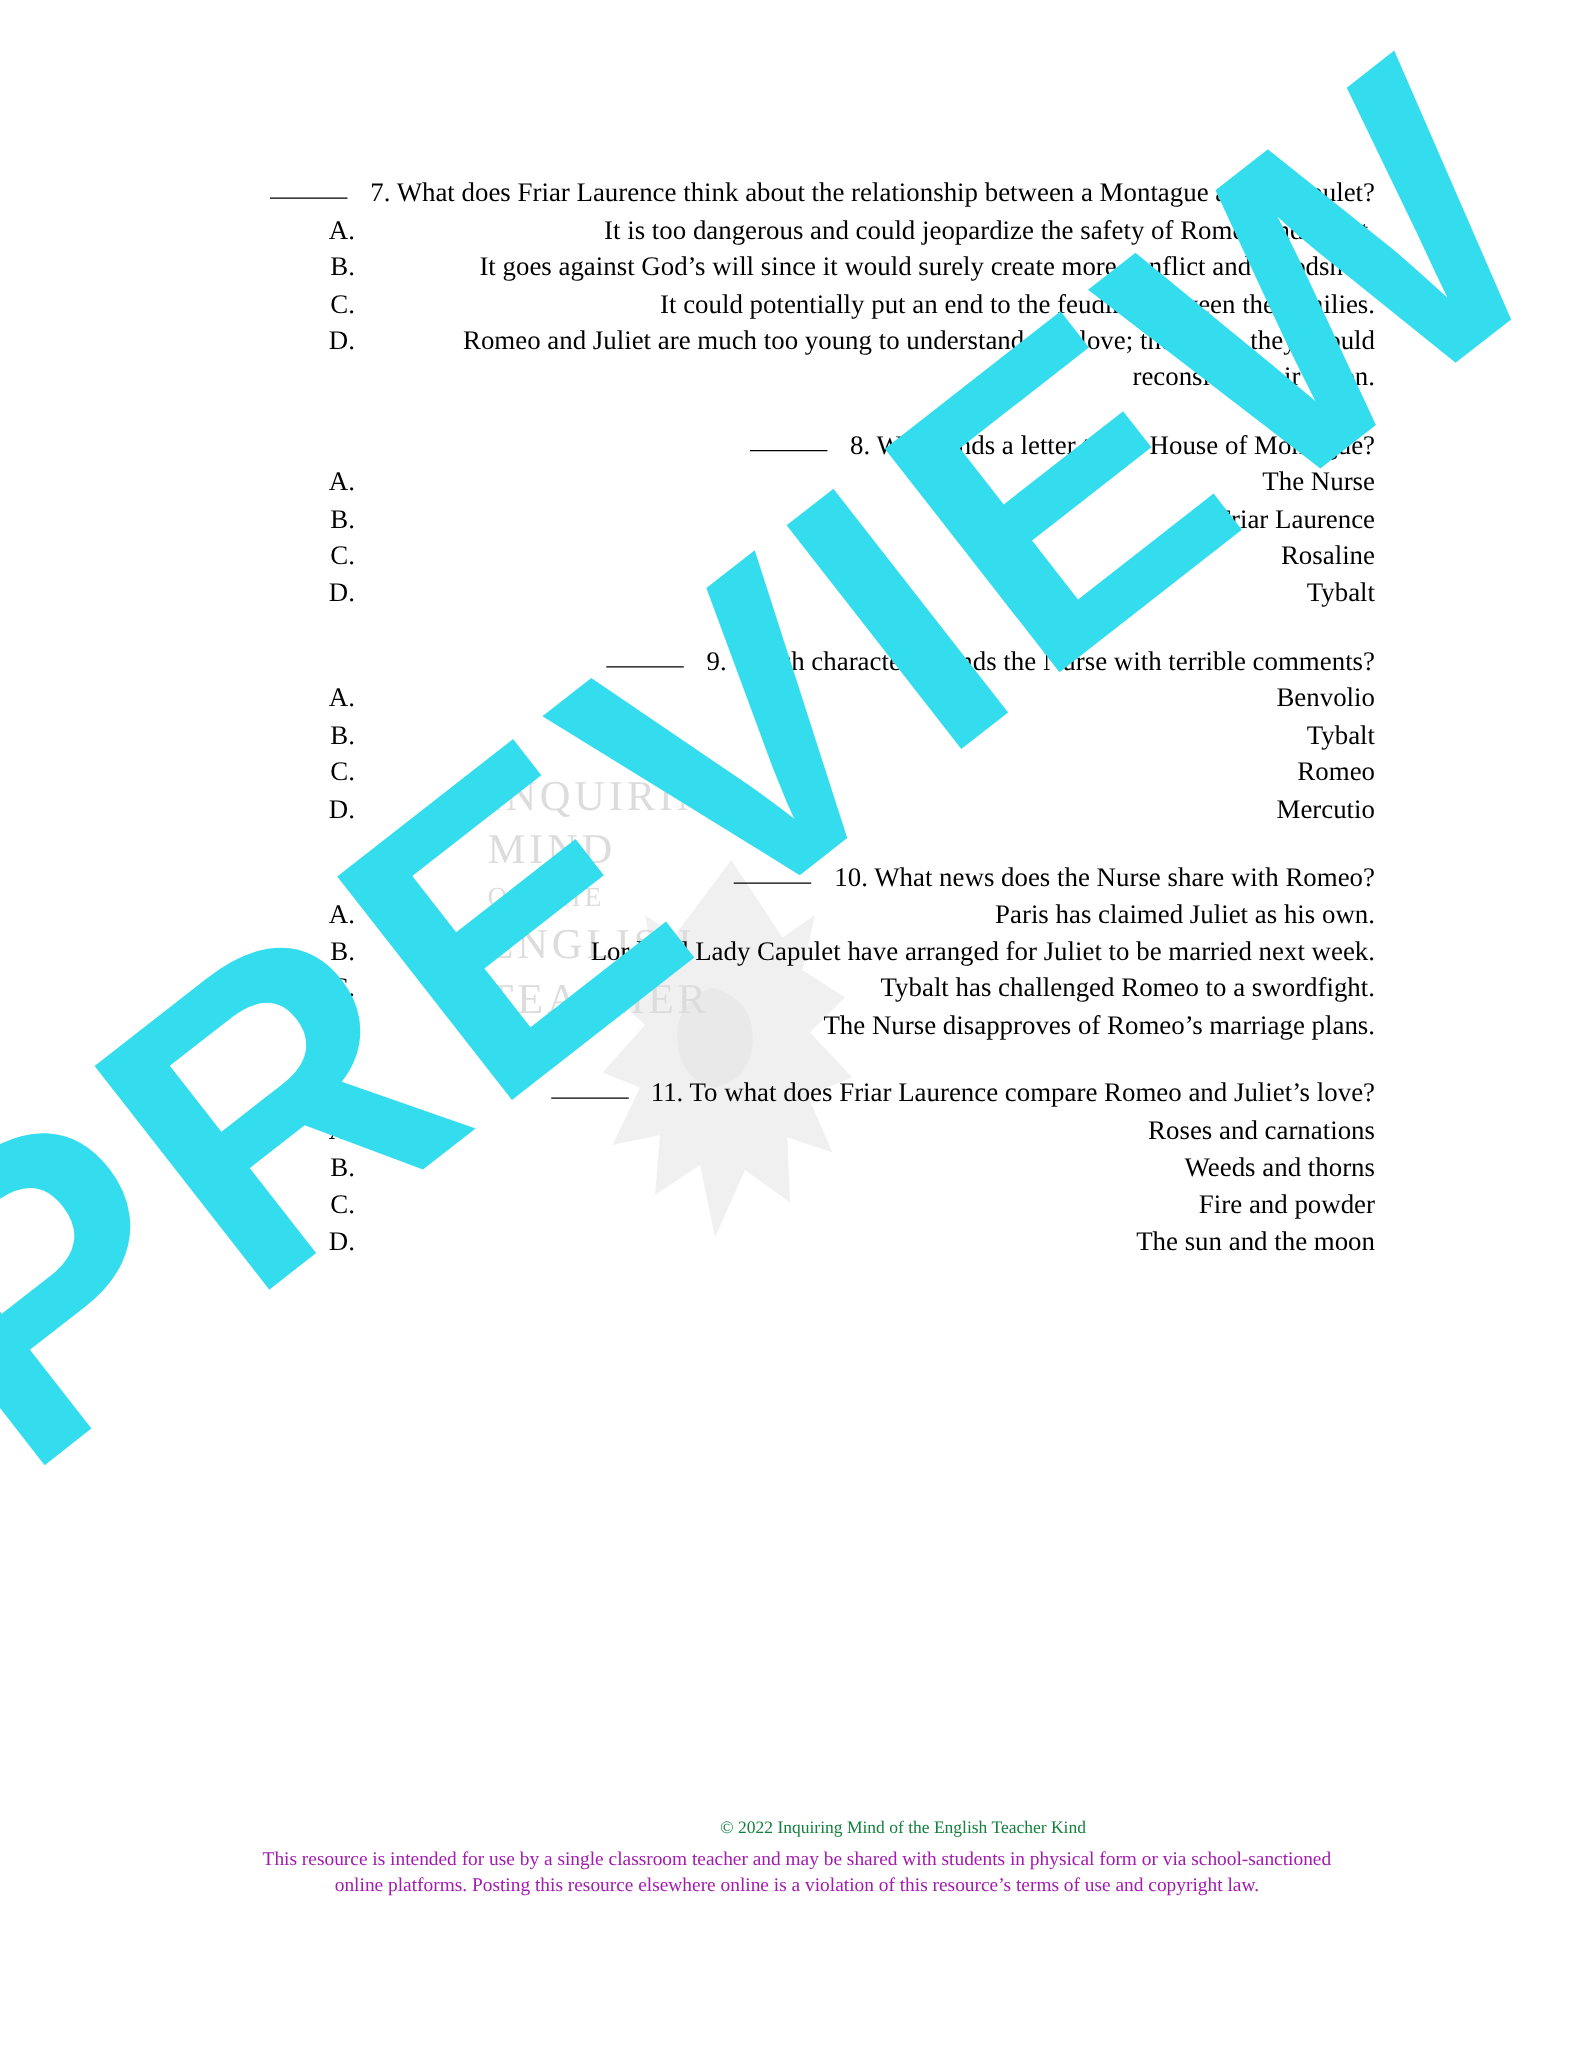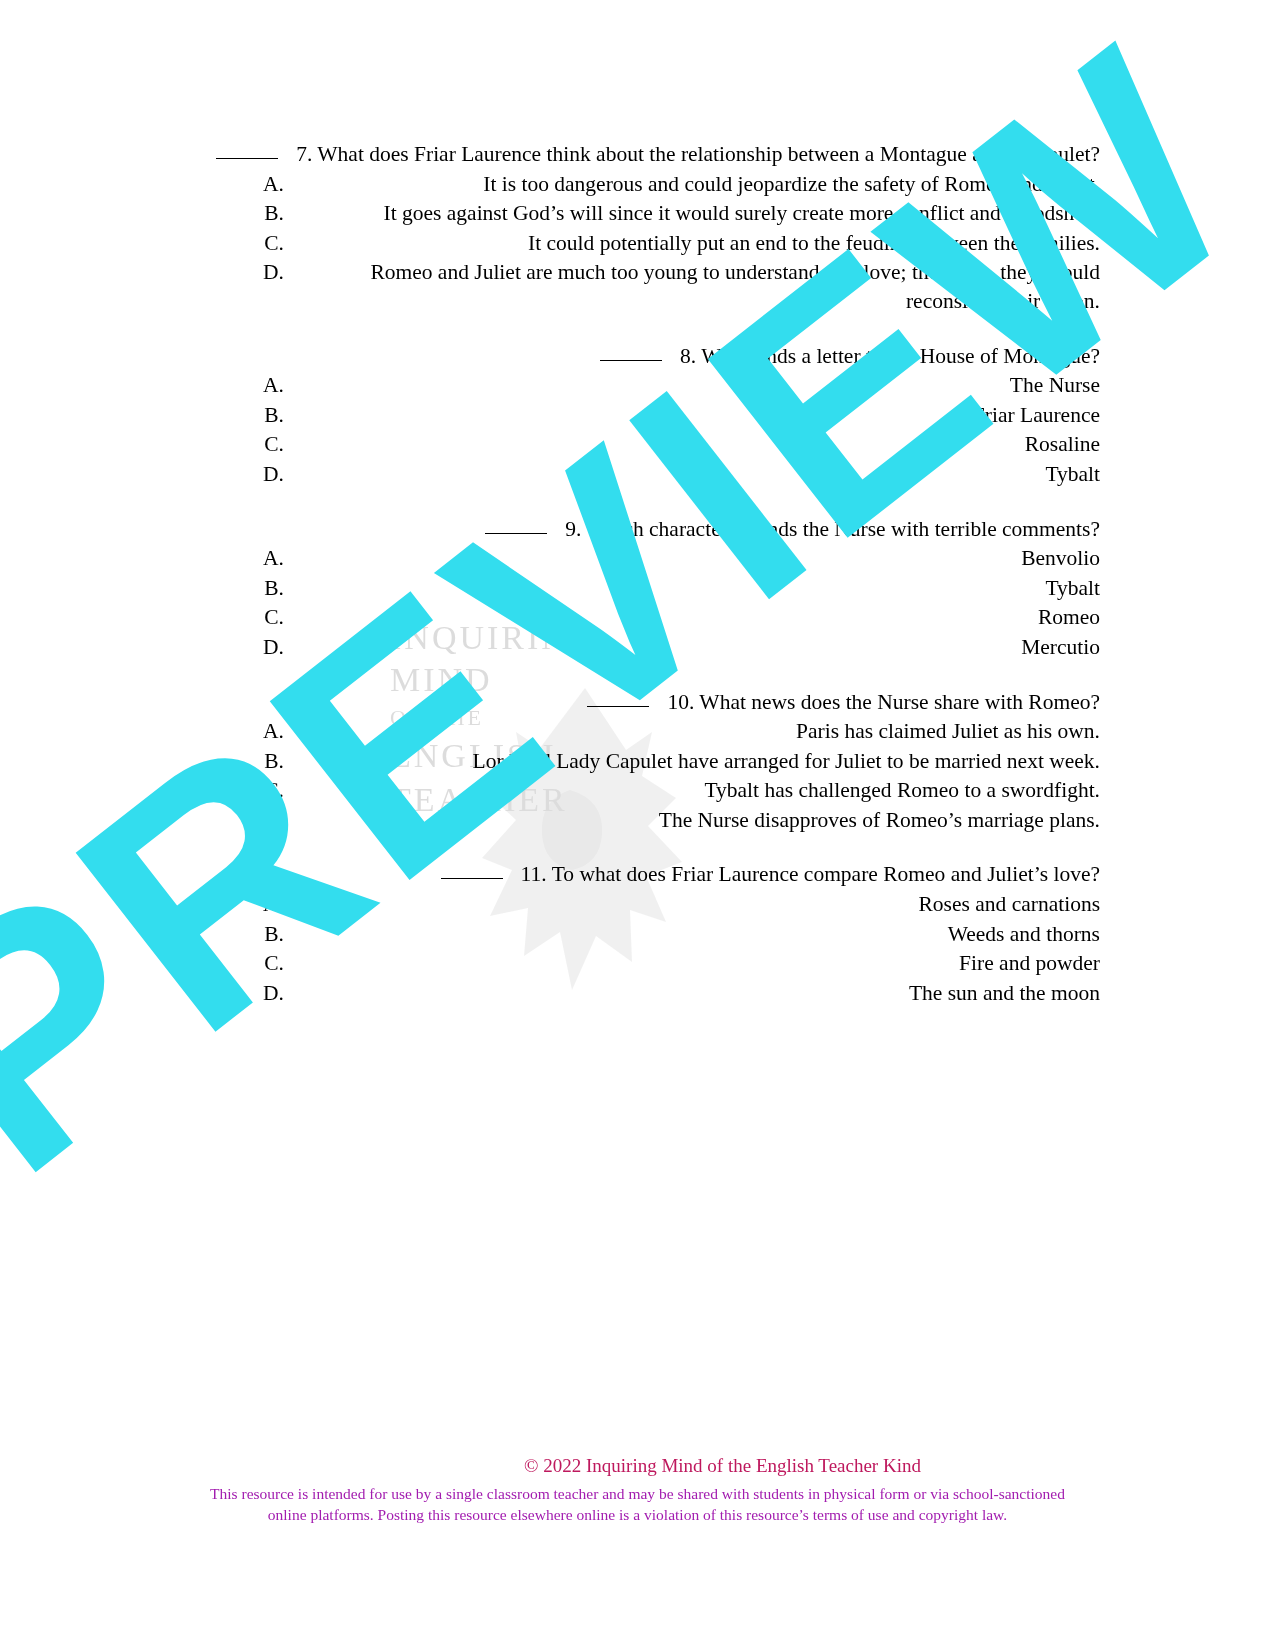--- a/index.html
+++ b/index.html
@@ -122,22 +122,22 @@
   
   .footer {
     position: absolute;
     left: 0;
     top: 1455px;
     width: 1275px;
     z-index: 4;
     text-align: center;
   }
   .footer .copyright {
-    font-size: 19px;
-    color: #be185d;
+    font-size: 14px;
+    color: #15803d;
     margin-left: 170px;
   }
   .footer .terms {
     font-size: 15.5px;
     color: #a21caf;
     line-height: 1.35;
     margin-top: 7px;
     padding: 0 160px;
   }
 </style>

